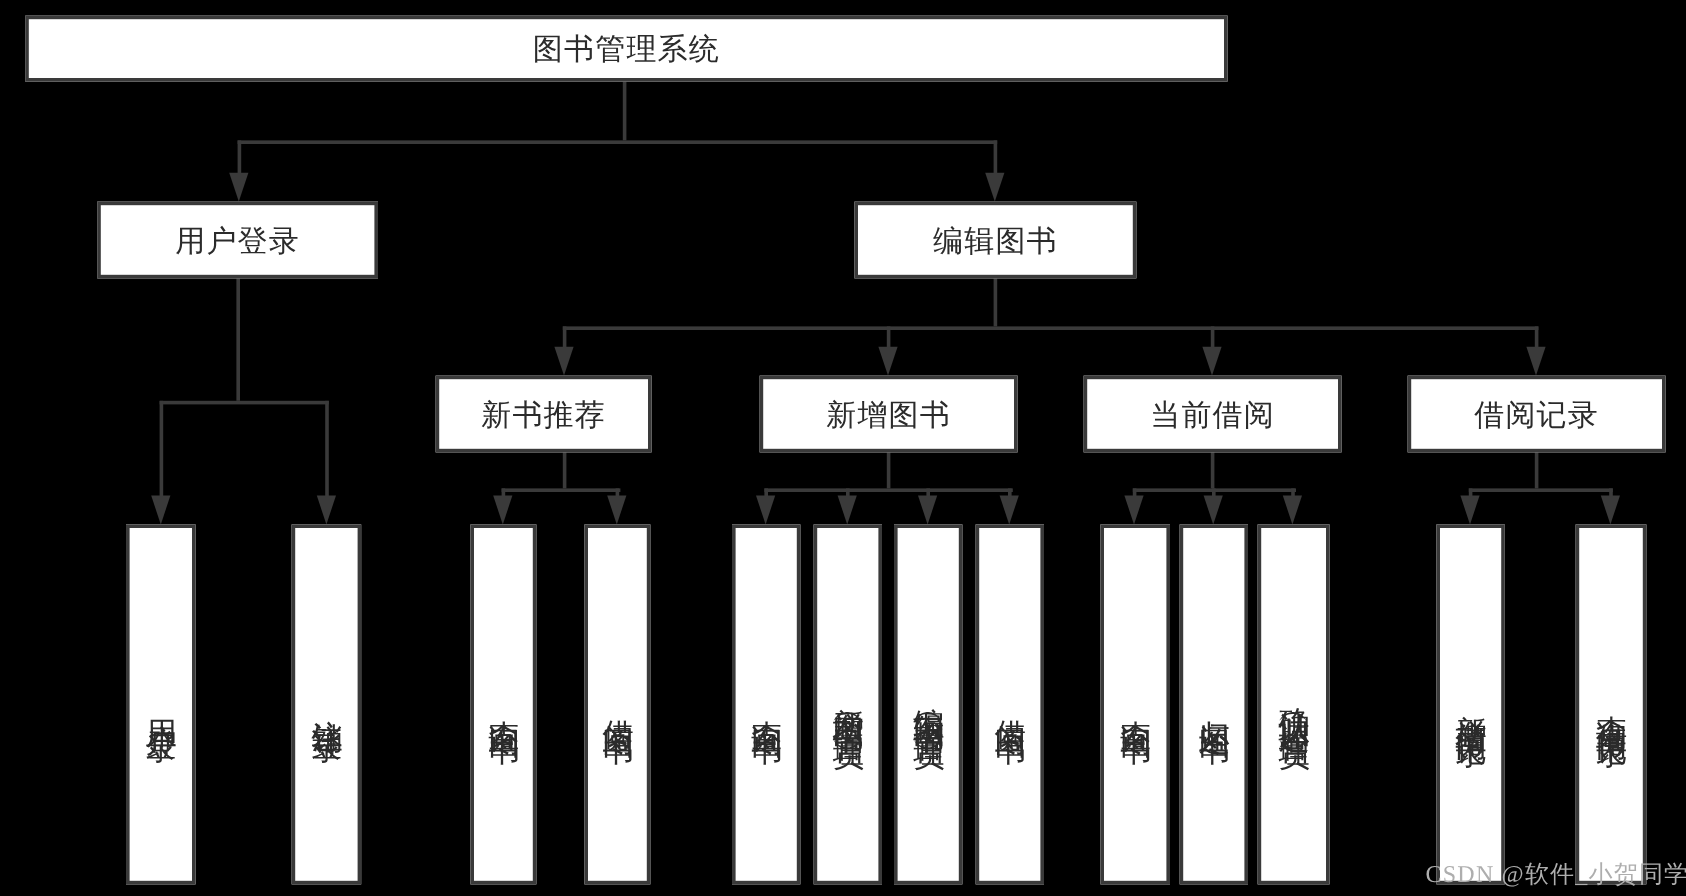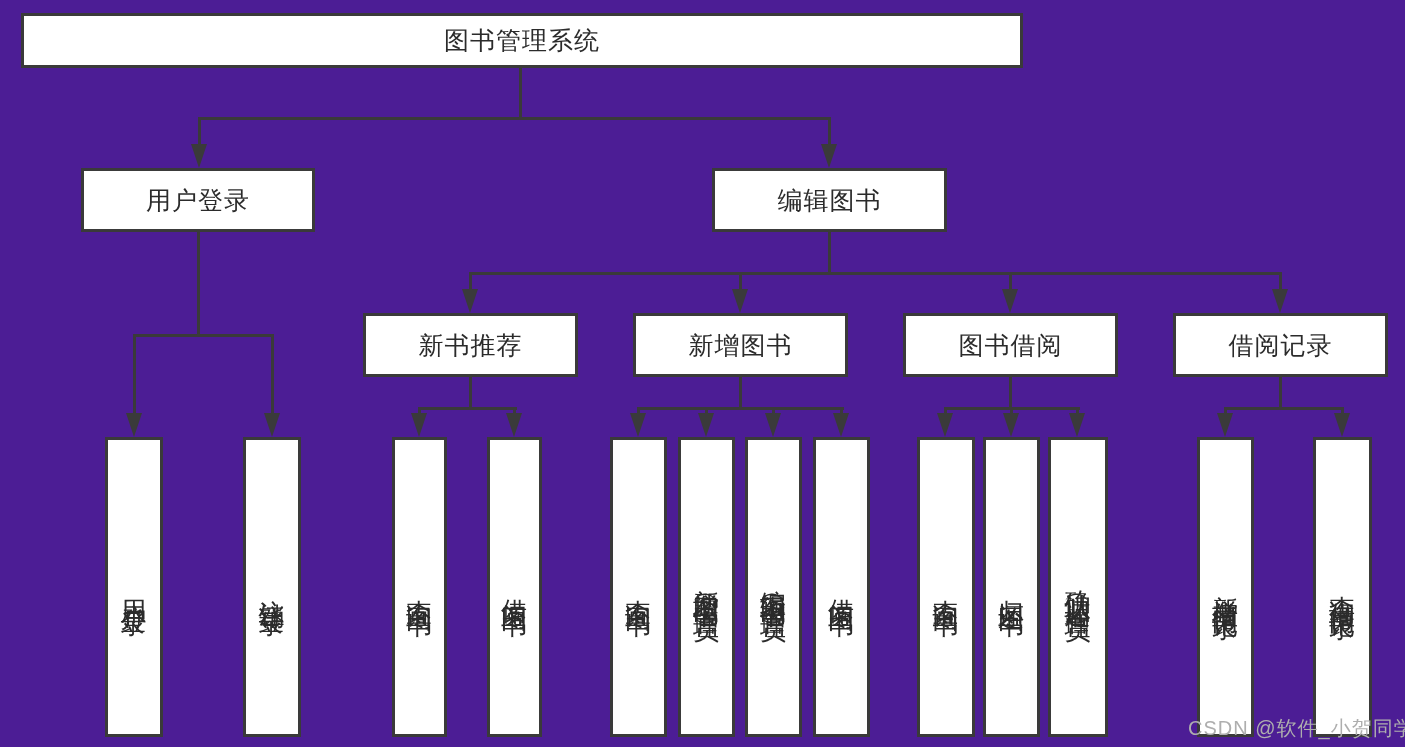--- a/index.html
+++ b/index.html
@@ -1,20 +1,20 @@
 <!DOCTYPE html>
 <html><head>
 <meta charset="utf-8">
 <style>
   html,body{margin:0;padding:0;background:#fff;}
   .canvas{
     position:relative;
     width:1405px;height:747px;
-    background:#4c1d95;
-    font-family:Liberation Sans, sans-serif;
+    background:#000000;
+    font-family:Liberation Serif, serif;
     overflow:hidden;
   }
   .box{
     position:absolute;
     box-sizing:border-box;
     border:3px solid #3a3a3a;
     background:#ffffff;
     display:flex;
     align-items:center;
     justify-content:center;
@@ -117,23 +117,23 @@
   <i class="ln" style="left:1224px;top:407px;width:3px;height:10px;"></i>
   <i class="ln" style="left:1341px;top:407px;width:3px;height:10px;"></i>
   <i class="ar" style="left:1217px;top:413px;"></i>
   <i class="ar" style="left:1334px;top:413px;"></i>
 
   <div class="box hbox" style="left:21px;top:13px;width:1002px;height:55px;">图书管理系统</div>
 
   <div class="box hbox" style="left:81px;top:168px;width:234px;height:64px;">用户登录</div>
   <div class="box hbox" style="left:712px;top:168px;width:235px;height:64px;">编辑图书</div>
 
-  <div class="box hbox" style="left:363px;top:313px;width:215px;height:64px;">新书推荐</div>
+  <div class="box hbox" style="left:363px;top:313px;width:180px;height:64px;">新书推荐</div>
   <div class="box hbox" style="left:633px;top:313px;width:215px;height:64px;">新增图书</div>
-  <div class="box hbox" style="left:903px;top:313px;width:215px;height:64px;">图书借阅</div>
+  <div class="box hbox" style="left:903px;top:313px;width:215px;height:64px;">当前借阅</div>
   <div class="box hbox" style="left:1173px;top:313px;width:215px;height:64px;">借阅记录</div>
 
   <div class="box vbox" style="left:105px;top:437px;width:58px;height:300px;">用户登录</div>
   <div class="box vbox" style="left:243px;top:437px;width:58px;height:300px;">注销登录</div>
 
   <div class="box vbox" style="left:392px;top:437px;width:55px;height:300px;">查询图书</div>
   <div class="box vbox" style="left:487px;top:437px;width:55px;height:300px;">借阅图书</div>
 
   <div class="box vbox" style="left:610px;top:437px;width:57px;height:300px;">查询图书</div>
   <div class="box vbox" style="left:678px;top:437px;width:57px;height:300px;">新增图书（管理员）</div>

